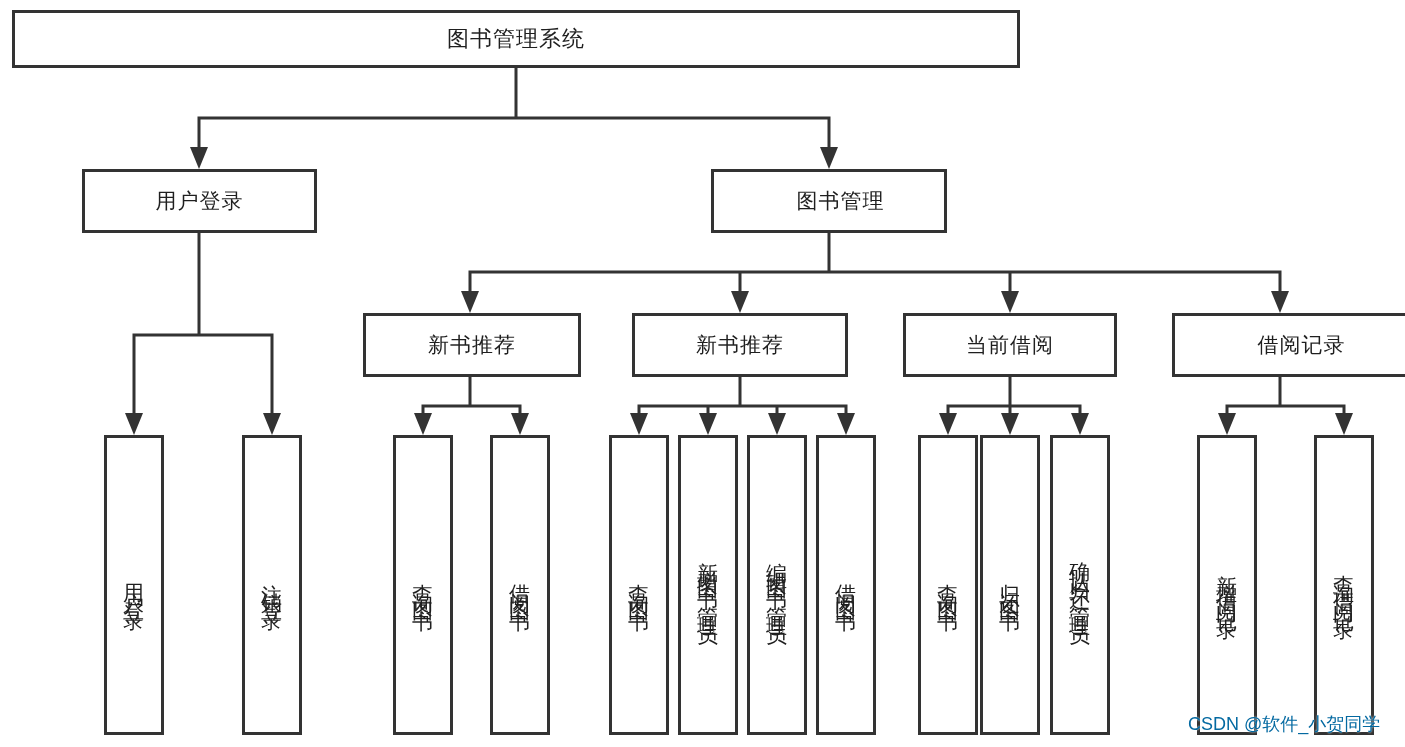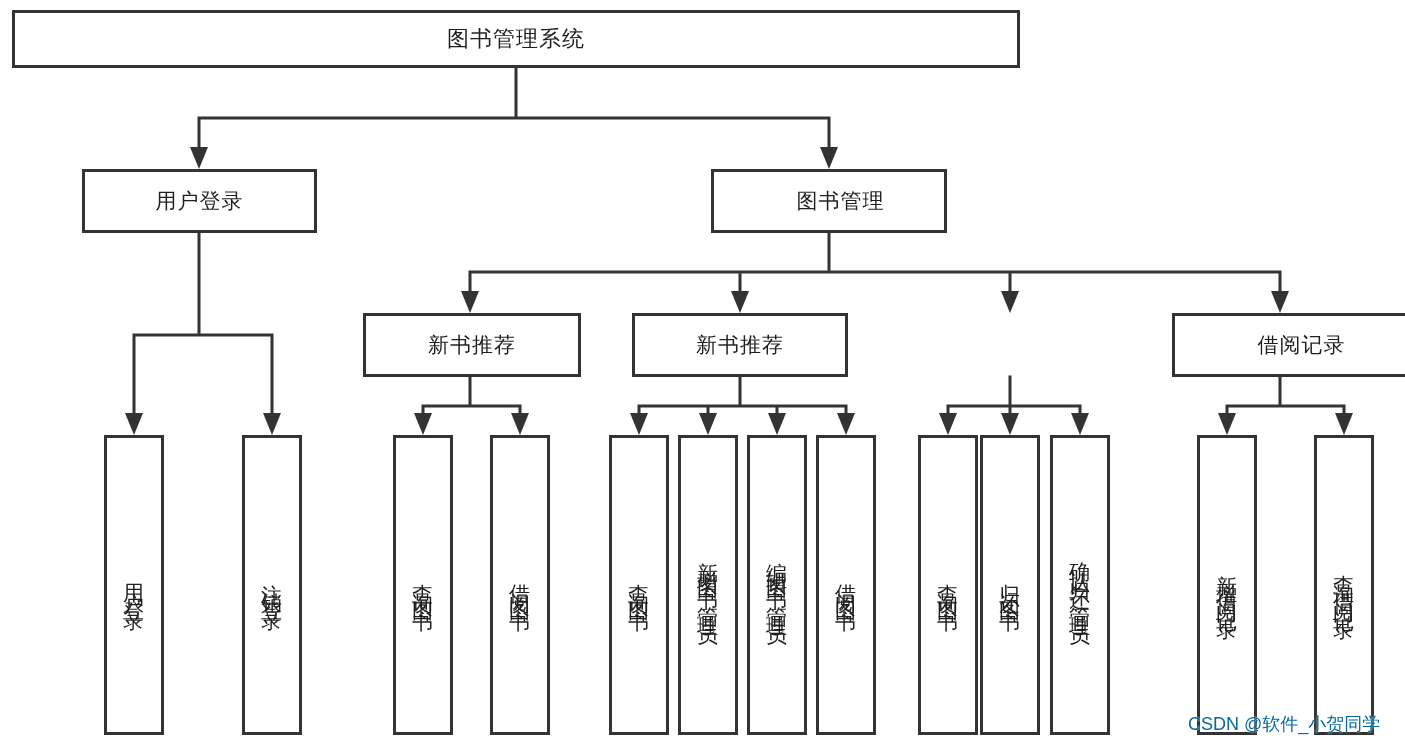--- a/index.html
+++ b/index.html
@@ -106,20 +106,21 @@
     </g>
   </svg>
 
   <div class="node root" style="left:12px; top:10px; width:1008px; height:58px;">图书管理系统</div>
 
   <div class="node hbox" style="left:82px; top:169px; width:235px;">用户登录</div>
   <div class="node hbox" style="left:711px; top:169px; width:236px;padding-left:23px;">图书管理</div>
 
   <div class="node hbox" style="left:363px; top:313px; width:218px;">新书推荐</div>
   <div class="node hbox" style="left:632px; top:313px; width:216px;">新书推荐</div>
+  <div class="node hbox" style="left:903px; top:313px; width:214px;">当前借阅</div>
   <div class="node hbox" style="left:1172px; top:313px; width:259px;">借阅记录</div>
 
   <div class="node vbox" style="left:104px; top:435px;">
     <span class="vtext">用户登录</span>
   </div>
   <div class="node vbox" style="left:242px; top:435px;">
     <span class="vtext">注销登录</span>
   </div>
 
   <div class="node vbox" style="left:393px; top:435px;">

